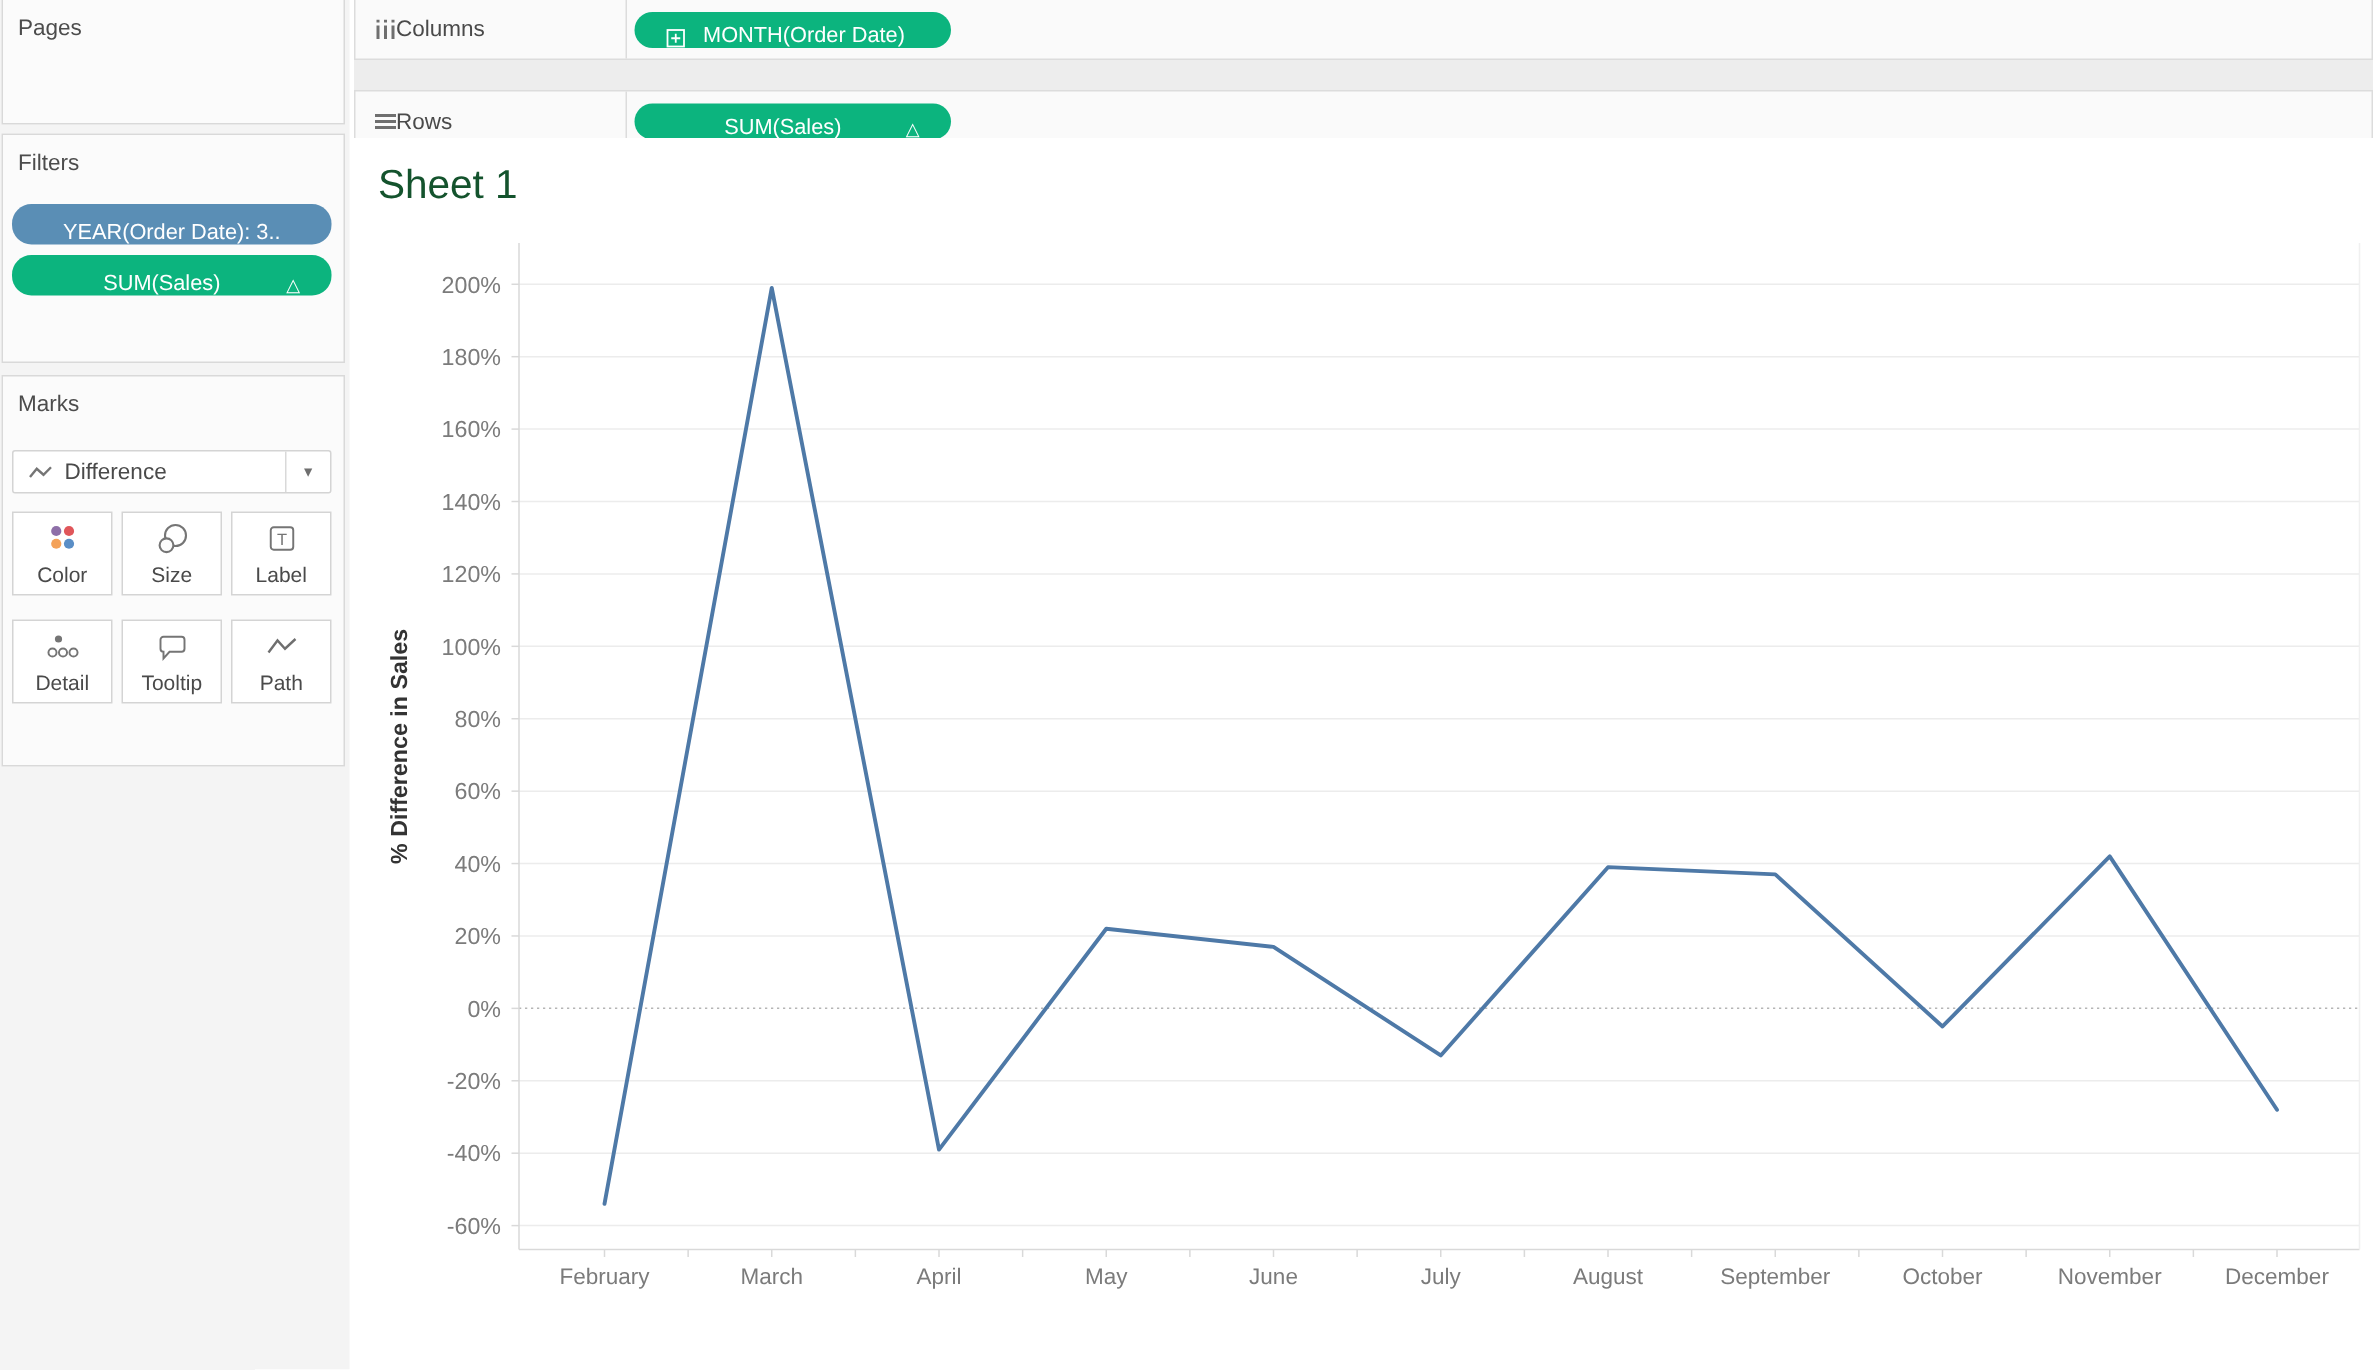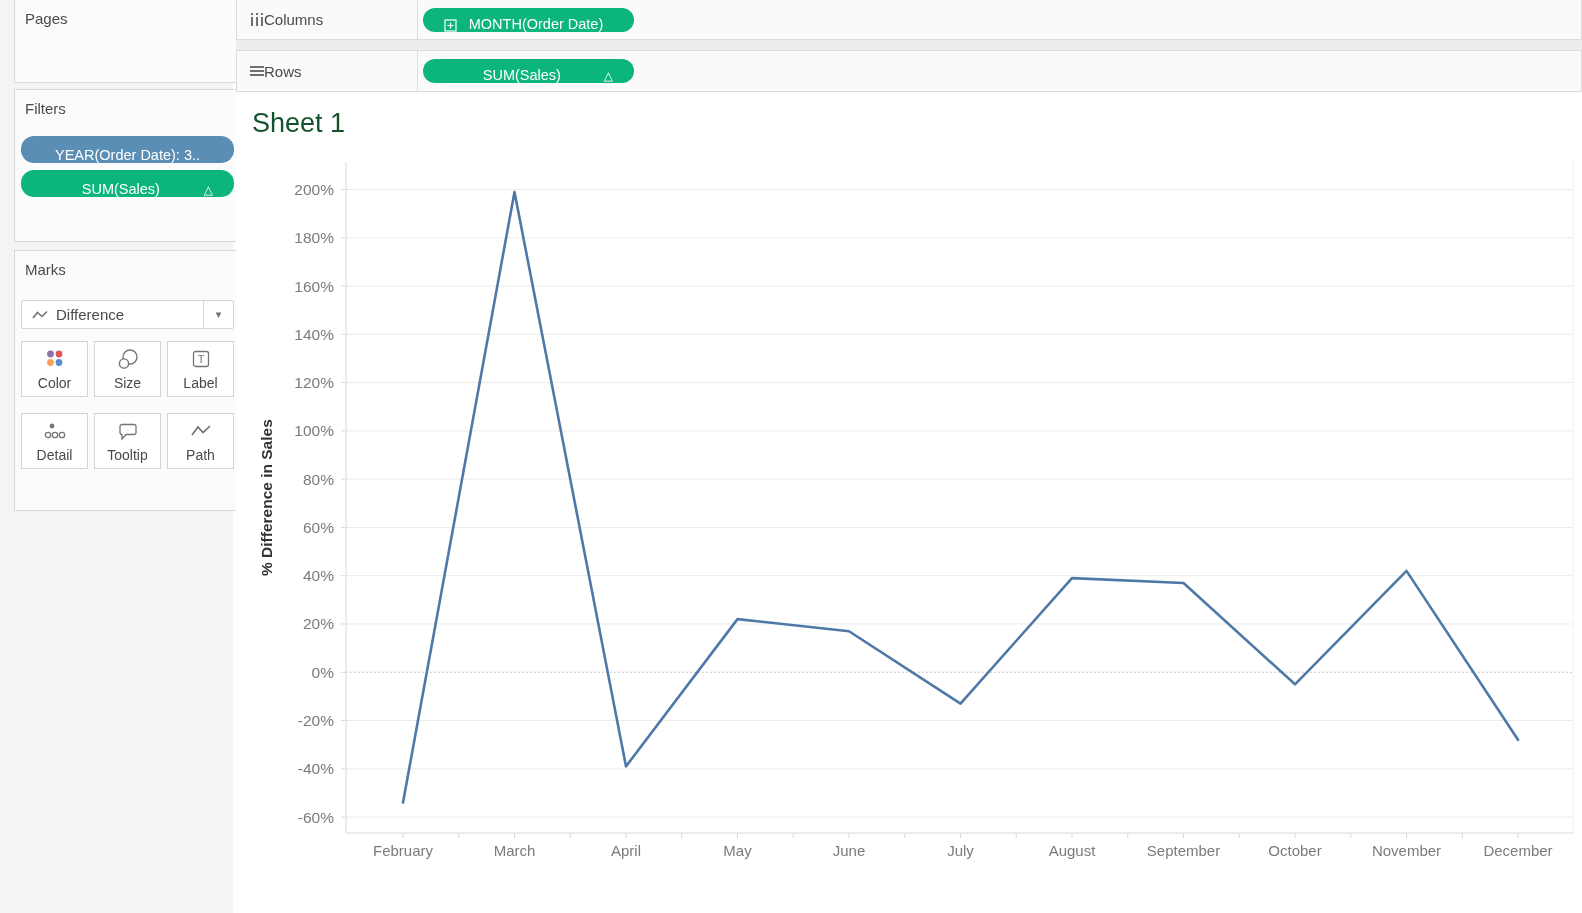--- a/index.html
+++ b/index.html
@@ -2,21 +2,21 @@
 <html><head>
 <meta charset="utf-8">
 <style>
   * { margin:0; padding:0; box-sizing:border-box; }
   html,body { width:1582px; height:913px; overflow:hidden; background:#fff;
     font-family:"Liberation Sans", sans-serif; }
   .root { position:relative; width:1582px; height:913px; }
 
   
   .sidebar { position:absolute; left:0; top:0; width:233px; height:913px; background:#f4f4f4; }
-  .card { position:absolute; left:14px; width:229px; background:#fbfbfb; border:1px solid #d9d9d9; }
+  .card { position:absolute; left:1px; width:229px; background:#fbfbfb; border:1px solid #d9d9d9; }
   .card-pages   { top:-1px; height:84px; }
   .card-filters { top:89px;  height:153px; }
   .card-marks   { top:250px; height:261px; }
   .card-title { position:absolute; left:10px; top:10px; font-size:15px; color:#4c4c4c; }
 
   .pill { display:flex; align-items:flex-end; border-radius:13px; color:#fff;
           font-size:14.5px; padding:0 21px; }
   .pill .pill-text { flex:1; text-align:center; white-space:nowrap; overflow:hidden; }
   .pill .pill-badge { font-size:12px; margin-left:4px; }
 
@@ -37,21 +37,21 @@
     justify-content:flex-end; padding-bottom:5px; }
   .mark-btn .mb-icon { flex:1; display:flex; align-items:center; justify-content:center; }
   .mark-btn .mb-label { font-size:14px; color:#4a4a4a; line-height:16px; }
   .r1 { top:90px; } .r2 { top:162px;text-align:right; }
   .c1 { left:6px; } .c2 { left:79px; } .c3 { left:152px; }
 
   
   .shelf-strip { position:absolute; left:236px; top:0; width:1346px; height:92px; background:#ededed; }
   .shelf { position:absolute; left:0; width:1346px; background:#fafafa; border:1px solid #dcdcdc; display:flex; }
   .shelf-columns { top:-1px; height:41px; }
-  .shelf-rows { top:50px; height:42px; }
+  .shelf-rows { top:60px; height:42px; }
   .shelf-label { width:181px; border-right:1px solid #dcdcdc; display:flex; align-items:center; padding-left:13px; }
   .shelf-label .sl-text { font-size:15px; color:#4a4a4a; }
   .shelf-pill { margin:8px 0 0 5px; width:211px; height:24px; border-radius:12px; }
 
   
   .chart-region { position:absolute; left:236px; top:92px; width:1346px; height:821px; background:#fff; }
   .sheet-title { position:absolute; left:16px; top:16px; font-size:27px; color:#14532d; }
   .y-axis-title { position:absolute; left:20px; top:70px; height:671px; width:22px;
     writing-mode:vertical-rl; transform:rotate(180deg);
     display:flex; align-items:center; justify-content:center;

